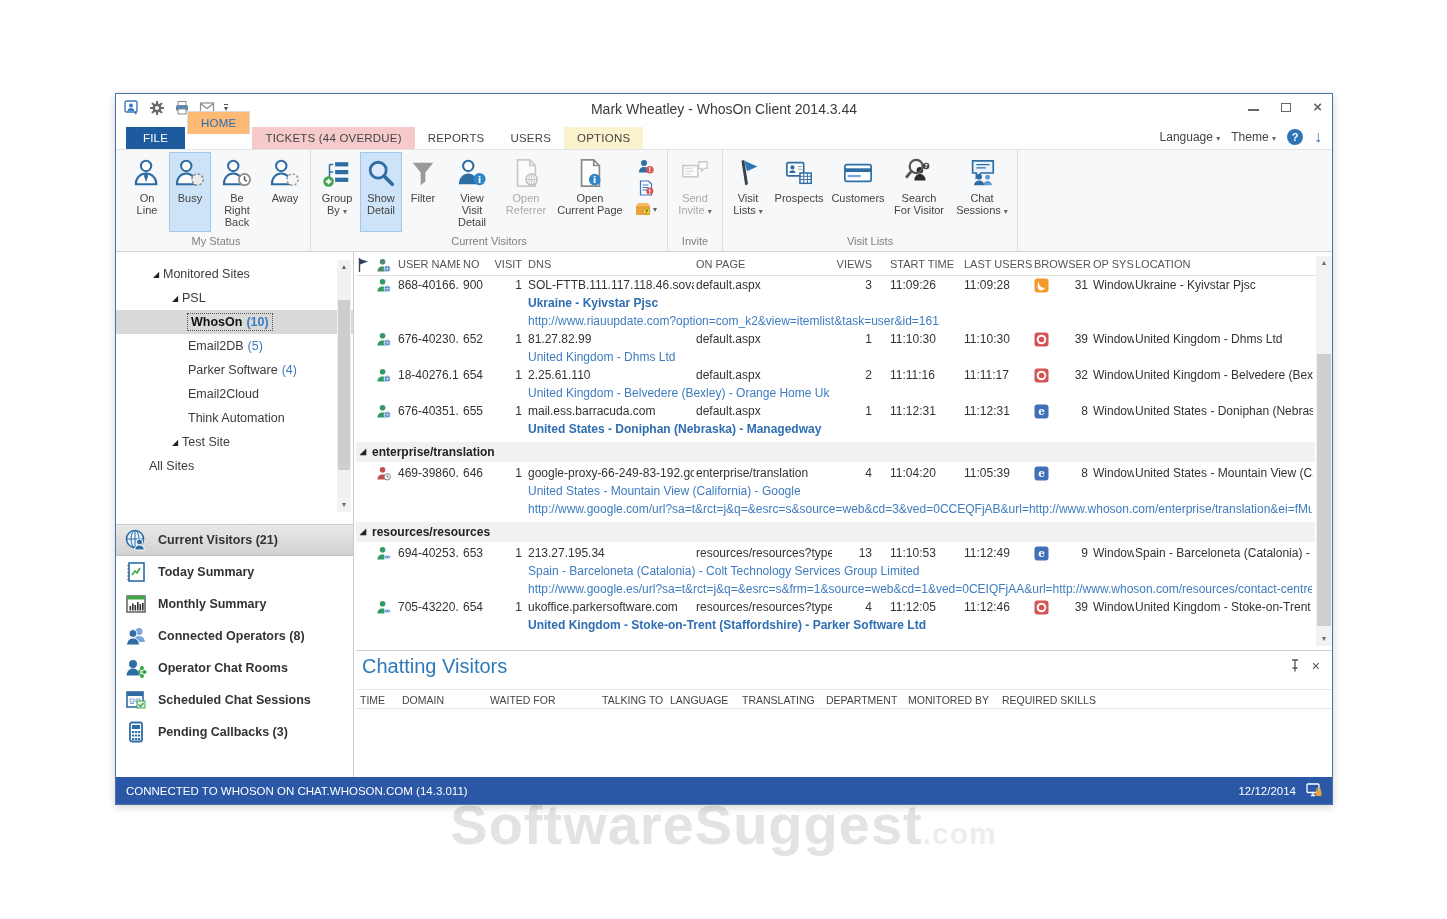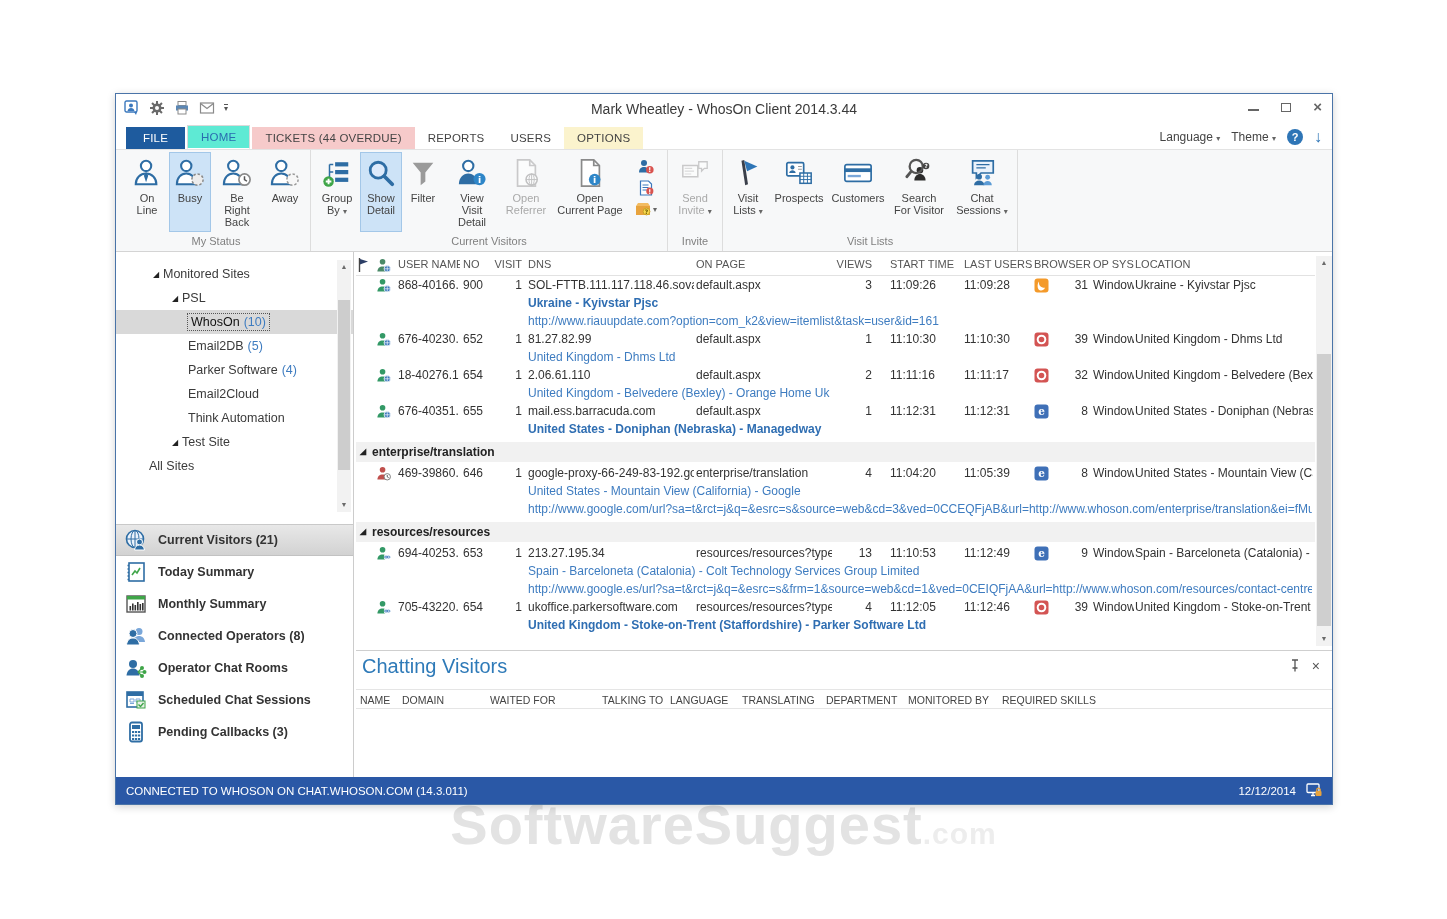--- a/index.html
+++ b/index.html
@@ -23,21 +23,21 @@
   .wincontrols { position:absolute; right:10px; top:8px; display:flex; gap:22px; align-items:center; }
   .wc-min { width:11px; border-bottom:2px solid #666; height:8px; }
   .wc-max { width:10px; height:9px; border:1.5px solid #666; }
   .wc-close { color:#666; font-size:15px; line-height:10px; font-weight:bold; }
   .qat-caret { font-size:8px; color:#555; border-top:1.5px solid #555; padding-top:1px; line-height:6px; }
 
   
   .tabrow { height:26px; position:relative; display:flex; align-items:flex-end; border-bottom:1px solid #e3e3e3; }
   .tab { font-size:11.5px; color:#444; padding:5px 13px 5px; letter-spacing:.2px; }
   .tab-file { background:#1e5b9e; color:#fff; margin-left:10px; padding:5px 17px; }
-  .tab-sel { background:#5eead4; color:#2a6cb0; border:1px solid #dadada; border-bottom:1px solid #fff; margin:0 2px; }
+  .tab-sel { background:#fdba74; color:#2a6cb0; border:1px solid #dadada; border-bottom:1px solid #fff; margin:14px 2px; }
   .tab-pink { background:#f6caca; }
   .tab-yellow { background:#fbf3cd; }
   .tabrow-right { position:absolute; right:10px; bottom:4px; display:flex; gap:11px; align-items:center; font-size:12px; color:#444; }
   .caret { font-size:8px; color:#666; }
   .help-circle { width:16px; height:16px; border-radius:50%; background:#2e75b6; color:#fff; font-size:11px;
                  font-weight:bold; text-align:center; line-height:16px; }
   .dl-arrow { color:#2e75b6; font-size:16px; font-weight:bold; line-height:14px; }
 
   
   .ribbon { height:102px; background:#f7f8f9; border-bottom:1px solid #d4d4d4; display:flex; padding-left:6px; }
@@ -59,21 +59,21 @@
 
   
   .sidebar { width:238px; border-right:1px solid #ccc; position:relative; }
   .tree { padding-top:10px; }
   .titem { position:relative; height:24px; display:flex; align-items:center; font-size:12.5px; color:#3a3a3a; }
   .texp { font-size:8px; color:#222; width:14px; text-align:center; }
   .lvl1 { padding-left:33px; }
   .lvl2 { padding-left:52px; }
   .lvl3 { padding-left:72px; }
   .titem-sel { background:#d9d9d9; }
-  .tsel-box { outline:1px dotted #555; padding:1px 3px; font-weight:normal; color:#111; }
+  .tsel-box { outline:1px dotted #555; padding:1px 3px; font-weight:bold; color:#111; }
   .tcount { color:#3e7cc0; margin-left:4px; }
   .tlabel { white-space:nowrap; }
 
   .treebar { position:absolute; right:2px; top:8px; width:14px; height:252px; background:#f2f2f2; }
   .sb-arrow { height:14px; text-align:center; font-size:7px; color:#6a6a6a; line-height:14px; }
   .treebar .sb-thumb { position:absolute; left:1px; right:1px; top:40px; height:170px; background:#cdcdcd; }
 
   .views { position:absolute; top:272px; left:0; right:0; }
   .vitem { height:32px; display:flex; align-items:center; gap:11px; padding-left:9px;
            font-weight:bold; font-size:12.5px; color:#333; }
@@ -668,21 +668,21 @@
               <svg class="i15" viewBox="0 0 16 16">
                 <circle cx="7" cy="4" r="3" fill="#339966"></circle>
                 <path d="M1.5 14.5c0-3.4 2.4-5.4 5.5-5.4s5.5 2 5.5 5.4z" fill="#339966"></path>
                 <circle cx="12" cy="11.5" r="3.4" fill="#3b78bd" stroke="#fff" stroke-width=".8"></circle>
                 <path d="M8.6 11.5h6.8M12 8.1v6.8" stroke="#fff" stroke-width=".7"></path>
               </svg>
             </span>
           <span class="cuser">18-40276.1</span>
             <span class="cno">654</span>
             <span class="cvisit">1</span>
-            <span class="cdns">2.06.61.110</span>
+            <span class="cdns">2.25.61.110</span>
             <span class="cpage">default.aspx</span>
             <span class="cviews">2</span>
             <span class="cstart">11:11:16</span>
             <span class="clast">11:11:17</span>
           <span class="cbicon">
               <svg class="i15" viewBox="0 0 15 15">
                 <rect x=".5" y=".5" width="14" height="14" rx="3" fill="#d35453"></rect>
                 <circle cx="7.5" cy="7.5" r="3.8" fill="none" stroke="#fff" stroke-width="2"></circle>
               </svg>
             </span>
@@ -847,21 +847,21 @@
         <div class="chat-title">Chatting Visitors</div>
         <div class="chat-tools">
           <span>
               <svg width="10" height="13" viewBox="0 0 10 13">
                 <path d="M2 1h6M5 1v8M2.5 9h5M5 9v3.5" stroke="#555" stroke-width="1.3" fill="none"></path>
               </svg>
             </span>
           <span class="chat-close">×</span>
         </div>
         <div class="chat-head">
-          <span class="ch0">NAME</span>
+          <span class="ch0">TIME</span>
           <span class="ch1">DOMAIN</span>
           <span class="ch2">WAITED FOR</span>
           <span class="ch3">TALKING TO</span>
           <span class="ch4">LANGUAGE</span>
           <span class="ch5">TRANSLATING</span>
           <span class="ch6">DEPARTMENT</span>
           <span class="ch7">MONITORED BY</span>
           <span class="ch8">REQUIRED SKILLS</span>
         </div>
       </div>

